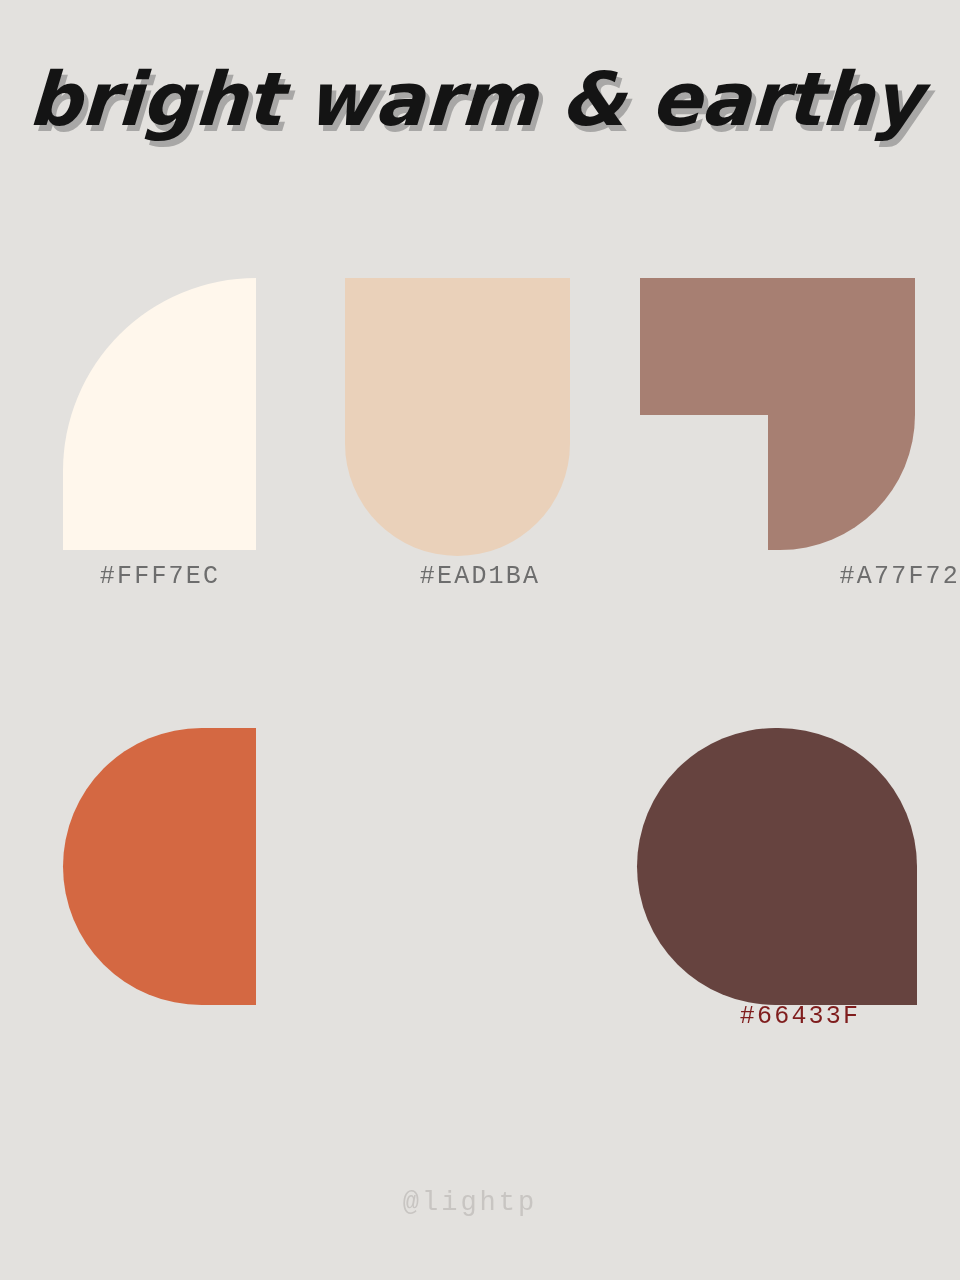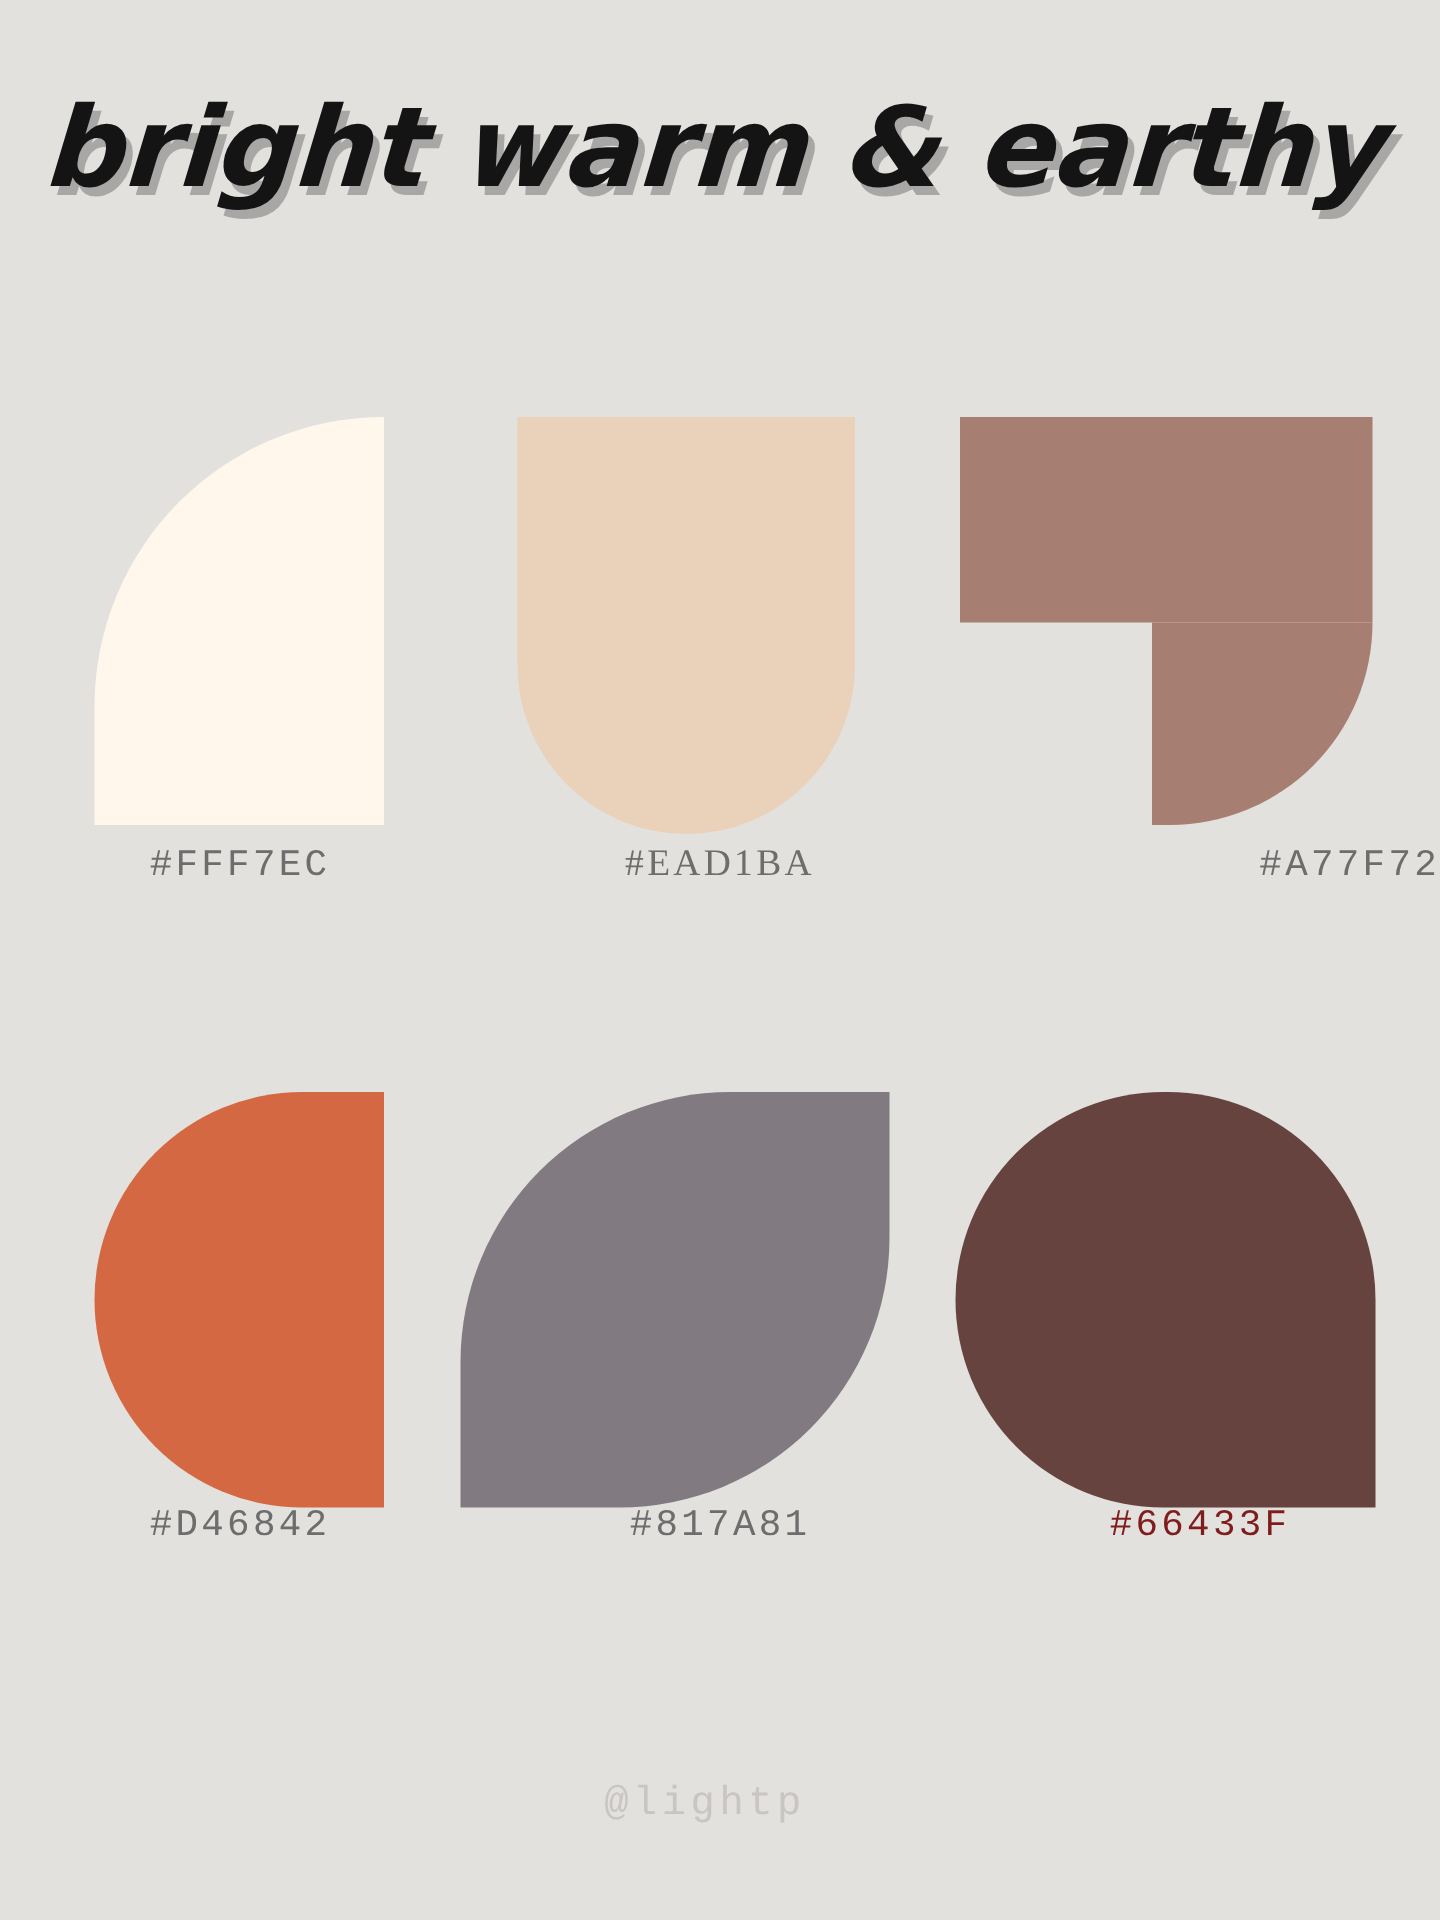--- a/index.html
+++ b/index.html
@@ -160,48 +160,41 @@
         <div class="shape-box">
           <div class="swatch sw-1" style="background: rgb(255, 247, 236);"></div>
         </div>
         <div class="hex-label" style="color: rgb(109, 109, 109);">#FFF7EC</div>
       </div>
 
       <div class="cell c1">
         <div class="shape-box">
           <div class="swatch sw-2" style="background: rgb(234, 209, 186);"></div>
         </div>
-        <div class="hex-label" style="color: rgb(109, 109, 109); font-family: Liberation Serif, serif;">#EAD1BA</div>
+        <div class="hex-label" style="color: rgb(109, 109, 109);">#EAD1BA</div>
       </div>
 
       <div class="cell c2">
         <div class="shape-box">
           <div class="swatch sw-3-top" style="background: rgb(167, 127, 114);"></div>
           <div class="swatch sw-3-bot" style="background: rgb(167, 127, 114);"></div>
         </div>
         <div class="hex-label" style="color: rgb(109, 109, 109); text-align: right;">#A77F72</div>
       </div>
 
     </div>
 
     <div class="row">
 
       <div class="cell c0">
         <div class="shape-box">
           <div class="swatch sw-4" style="background: rgb(212, 104, 66);"></div>
         </div>
-        <div class="hex-label" style="color: rgb(109, 109, 109);">#D46842</div>
-      </div>
-
-      <div class="cell c1">
-        <div class="shape-box">
-          <div class="swatch sw-5" style="background: rgb(129, 122, 129);"></div>
-        </div>
-        <div class="hex-label" style="color: rgb(109, 109, 109);">#817A81</div>
-      </div>
+      </div>
+
 
       <div class="cell c2">
         <div class="shape-box">
           <div class="swatch sw-6" style="background: rgb(102, 67, 63);"></div>
         </div>
         <div class="hex-label" style="color: #7f1d1d;">#66433F</div>
       </div>
 
     </div>
 

